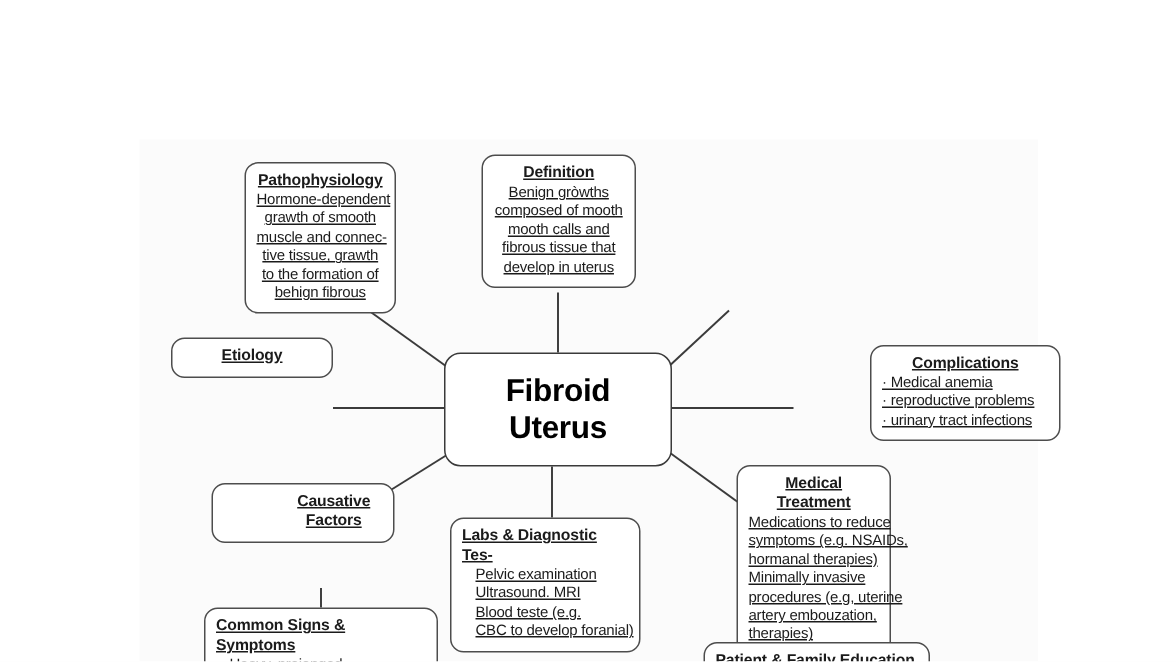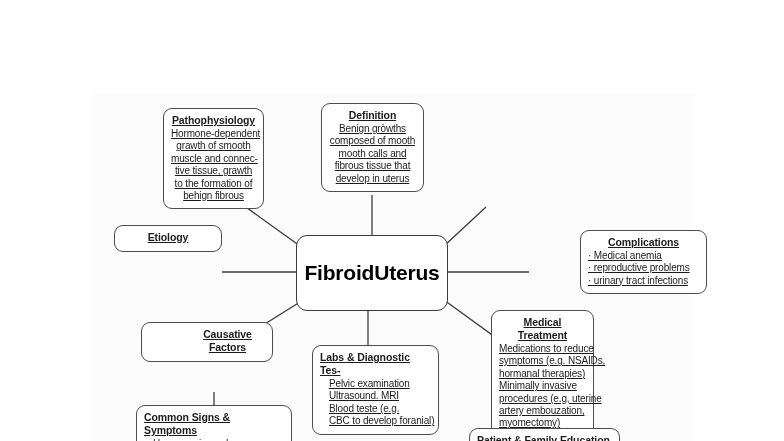--- a/index.html
+++ b/index.html
@@ -73,40 +73,40 @@
 
   
   #node-center {
     left: 296px;
     top: 235px;
     width: 152px;
     height: 76px;
     border: 1px solid #3a3a3a;
     border-radius: 11px;
     display: flex;
-    flex-direction: row;
+    flex-direction: column;
     align-items: center;
     justify-content: center;
     z-index: 8;
   }
   #node-center .center-line {
     font-size: 21px;
     font-weight: bold;
     line-height: 25px;
     color: #000;
     letter-spacing: -0.2px;
   }
 
   #node-pathophysiology { left: 163px; top: 108px; width: 101px; }
   #node-definition      { left: 321px; top: 103px; width: 103px; }
   #node-risk-factors    { left: 484px; top: 103px; width: 94px; }
   #node-etiology        { left: 114px; top: 225px; width: 108px; }
   #node-complications   { left: 536px; top: 230px; width: 127px; margin-left: 44px; }
-  #node-causative       { left: 141px; top: 322px; width: 132px; padding-left: 48px; }
-  #node-labs            { left: 312px; top: 345px; width: 127px; }
+  #node-causative       { left: 141px; top: 322px; width: 122px; padding-left: 48px; }
+  #node-labs            { left: 300px; top: 345px; width: 127px; }
   #node-medical         { left: 491px; top: 310px; width: 103px; }
   #node-common-signs    { left: 136px; top: 405px; width: 156px; }
   #node-patient-ed      { left: 469px; top: 428px; width: 151px; }
 </style>
 </head>
 <body>
 
 <div id="root">
 
   <div id="canvas"></div>
@@ -184,21 +184,21 @@
 
   <div class="node left-align" id="node-medical">
     <div class="title">Medical Treatment</div>
     <div class="body">
       <div class="line">Medications to reduce</div>
       <div class="line">symptoms (e.g. NSAIDs,</div>
       <div class="line">hormanal therapies)</div>
       <div class="line">Minimally invasive</div>
       <div class="line">procedures (e.g, uterine</div>
       <div class="line">artery embouzation,</div>
-      <div class="line">myomectomy)</div>
+      <div class="line">therapies)</div>
     </div>
   </div>
 
   <div class="node left-align" id="node-common-signs">
     <div class="title title-left">Common Signs &amp; Symptoms</div>
     <div class="body indent">
       <div class="line">Heavy, projonged</div>
     </div>
   </div>
 

